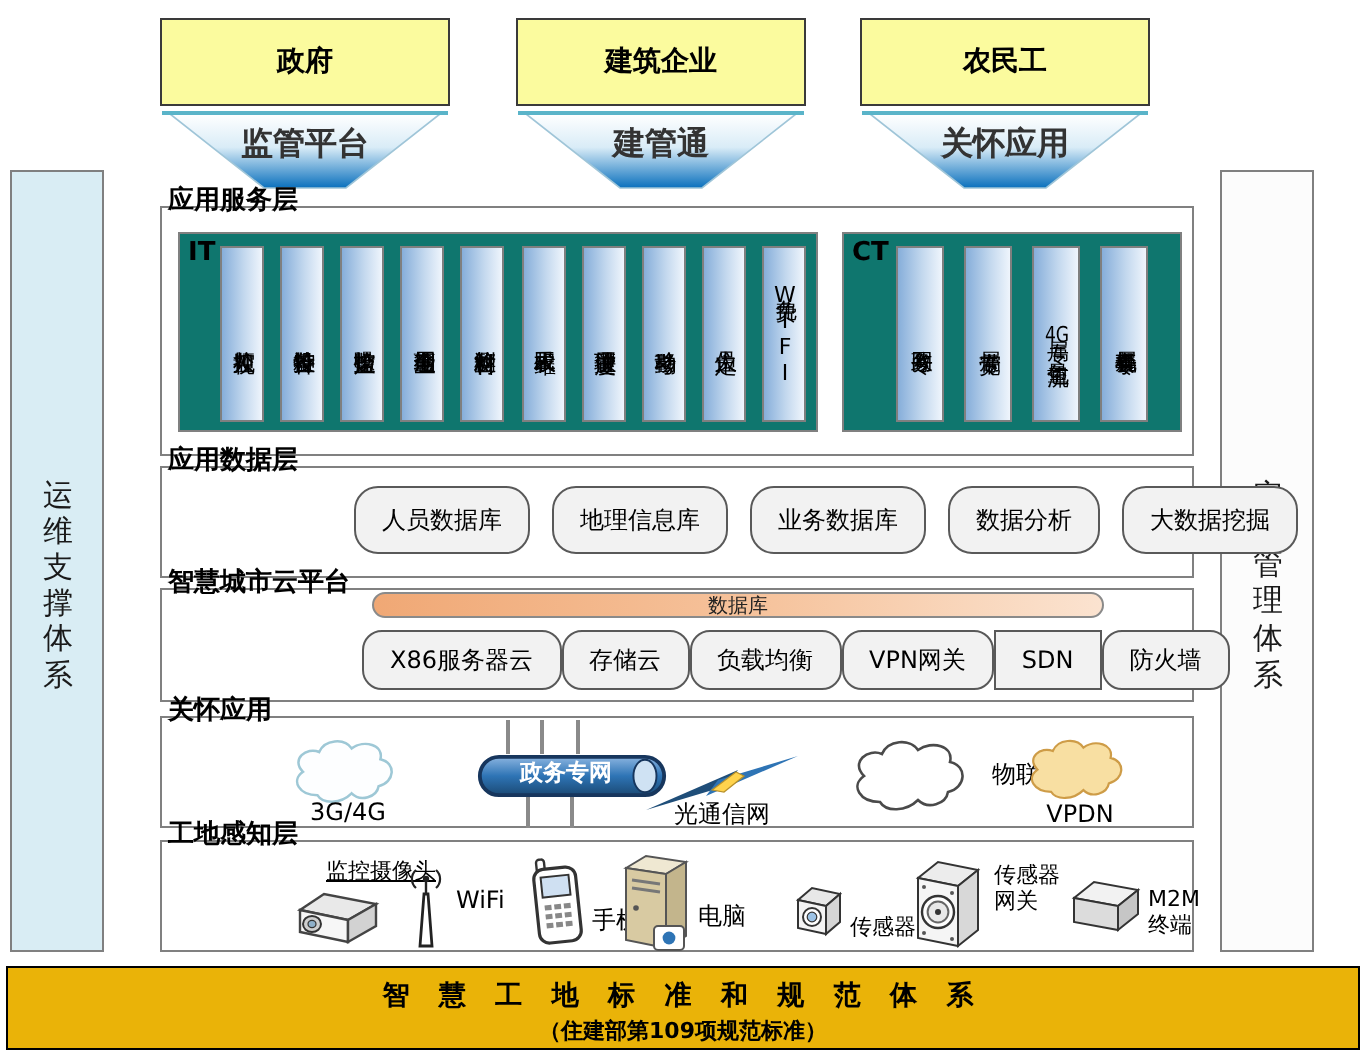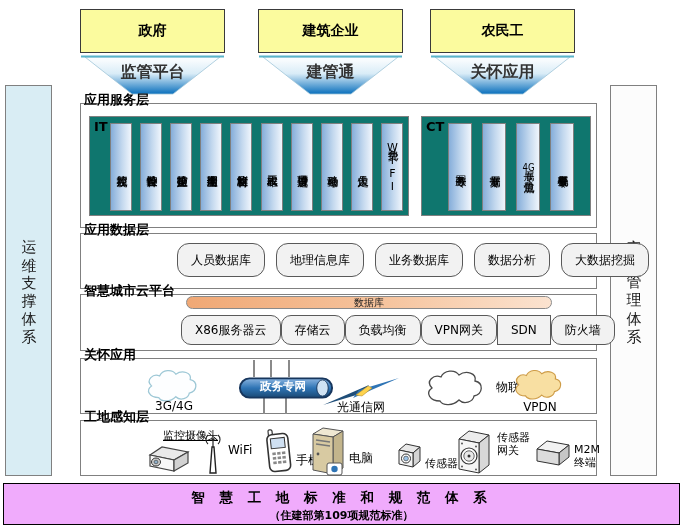--- a/index.html
+++ b/index.html
@@ -58,21 +58,21 @@
   
   .abs { position:absolute; }
   .net-label { position:absolute; font-size:12px; color:#000; text-align:center; white-space:nowrap; }
   .per-label { position:absolute; font-size:11px; color:#000; }
   .conn { position:absolute; width:1.5px; background:#8a8a8a; }
   .cyl-text { position:absolute; left:157px; top:20px; width:90px; text-align:center; font-size:11.5px; font-weight:bold; color:#fff; }
   .two-line { white-space:normal; line-height:13px; }
   .underline { text-decoration:underline; }
 
   
-  .bottom-bar { position:absolute; left:3px; top:483px; width:677px; height:42px; background:#f0abfc; border:1px solid #000; text-align:center; color:#000; }
+  .bottom-bar { position:absolute; left:3px; top:483px; width:677px; height:42px; background:#eab308; border:1px solid #000; text-align:center; color:#000; }
   .bottom-line1 { margin-top:5px; font-size:13.5px; font-weight:bold; letter-spacing:5px; }
   .bottom-line2 { margin-top:1px; font-size:11px; font-weight:bold; }
 </style>
 </head>
 <body>
 
 <div class="canvas">
 
   <div class="top-group" style="left:80px">
     <div class="topbox">政府</div>

